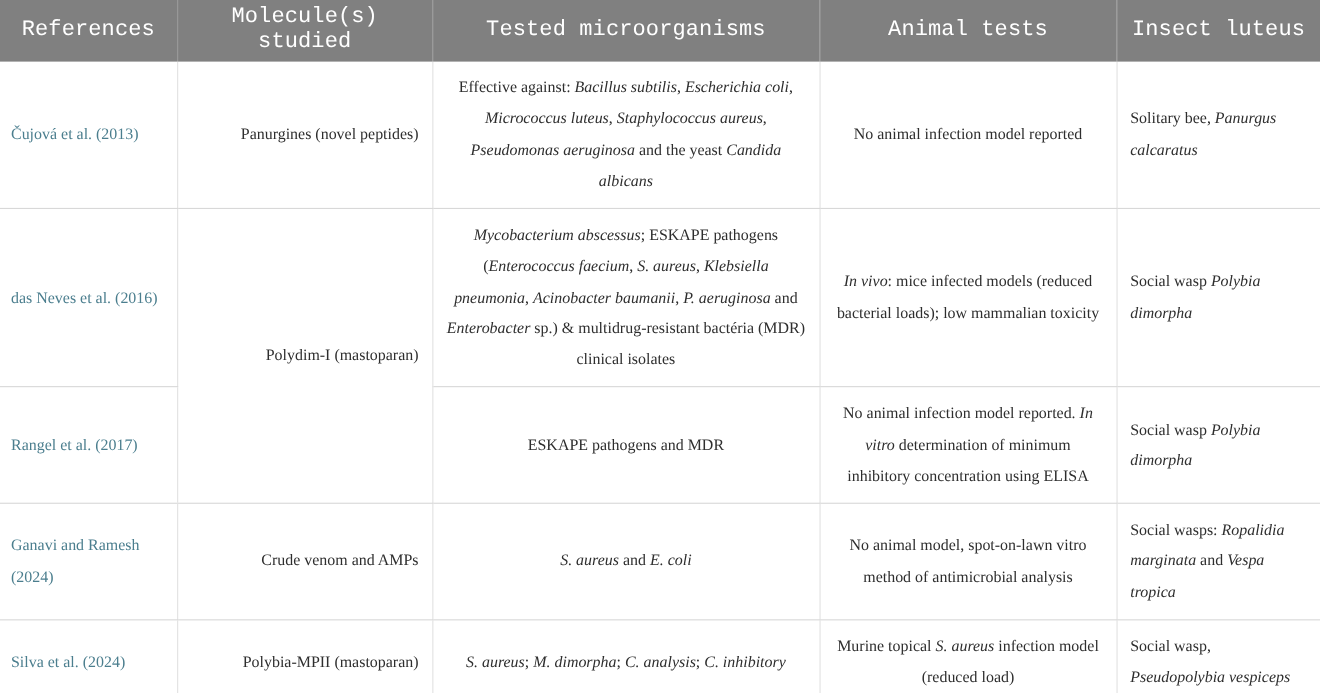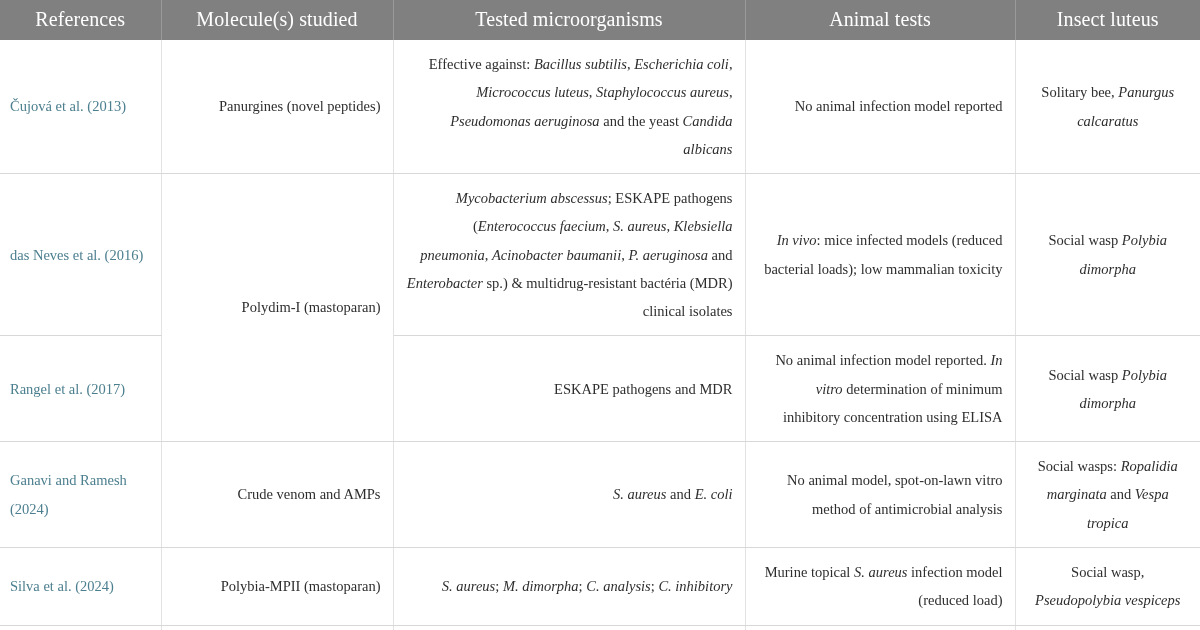--- a/index.html
+++ b/index.html
@@ -24,21 +24,21 @@
   table.data-table {
     width: 1200px;
     border-collapse: collapse;
     table-layout: fixed;
     font-size: 14.5px;
   }
   
   thead th {
     background: #808080;
     color: #ffffff;
-    font-family: Liberation Serif, serif;
+    font-family: Liberation Mono, monospace;
     font-weight: 400;
     font-size: 20px;
     text-align: center;
     padding: 4px 6px 6px 6px;
     height: 30px;
     vertical-align: middle;
     border-right: 1px solid #9a9a9a;
     letter-spacing: 0.1px;
   }
   thead th:last-child { border-right: none; }
@@ -66,23 +66,23 @@
     color: #4b7e8e;
     padding-left: 10px;
     margin-top: 41px;
   }
   td.ref-cell .ref-link {
     color: #4b7e8e;
     text-decoration: none;
     cursor: pointer;
   }
   td.mol-cell { text-align: right; }
-  td.micro-cell { text-align: right; }
-  td.animal-cell { text-align: right; margin-top: 44px; }
-  td.insect-cell { text-align: center; }
+  td.micro-cell { text-align: center; }
+  td.animal-cell { text-align: center; margin-top: 44px; }
+  td.insect-cell { text-align: left; }
 
   i, em { font-style: italic; }
 
   
   tr.clipped td {
     vertical-align: top;
     padding-top: 10px;
     line-height: 1.95;
   }
 </style>

